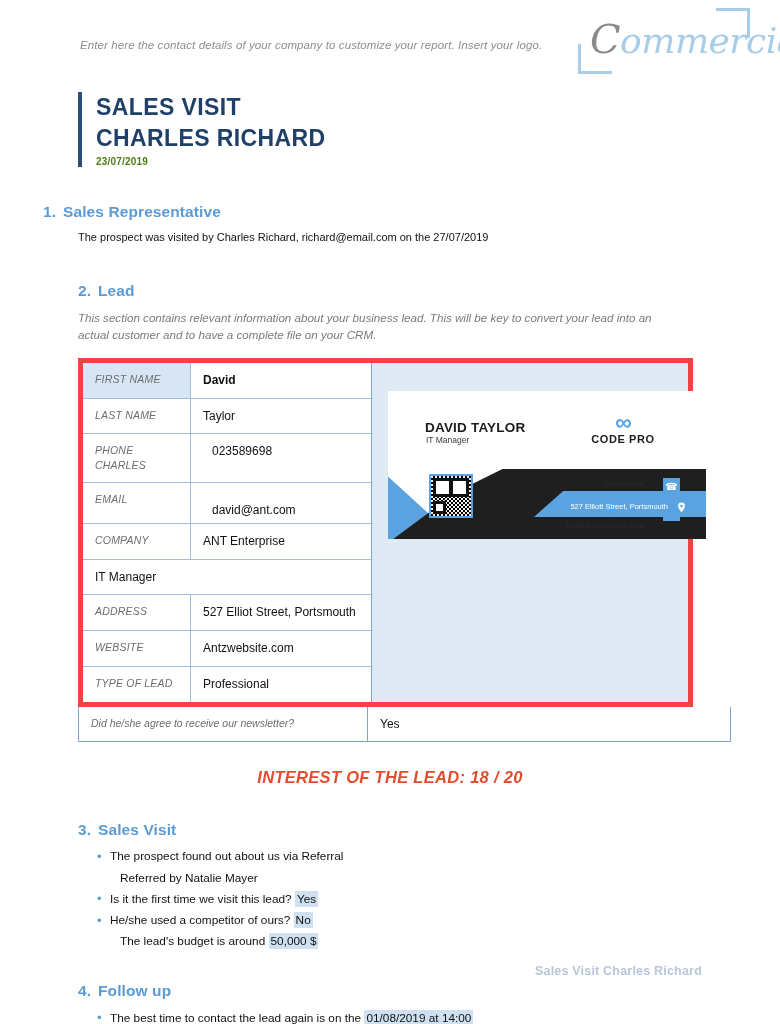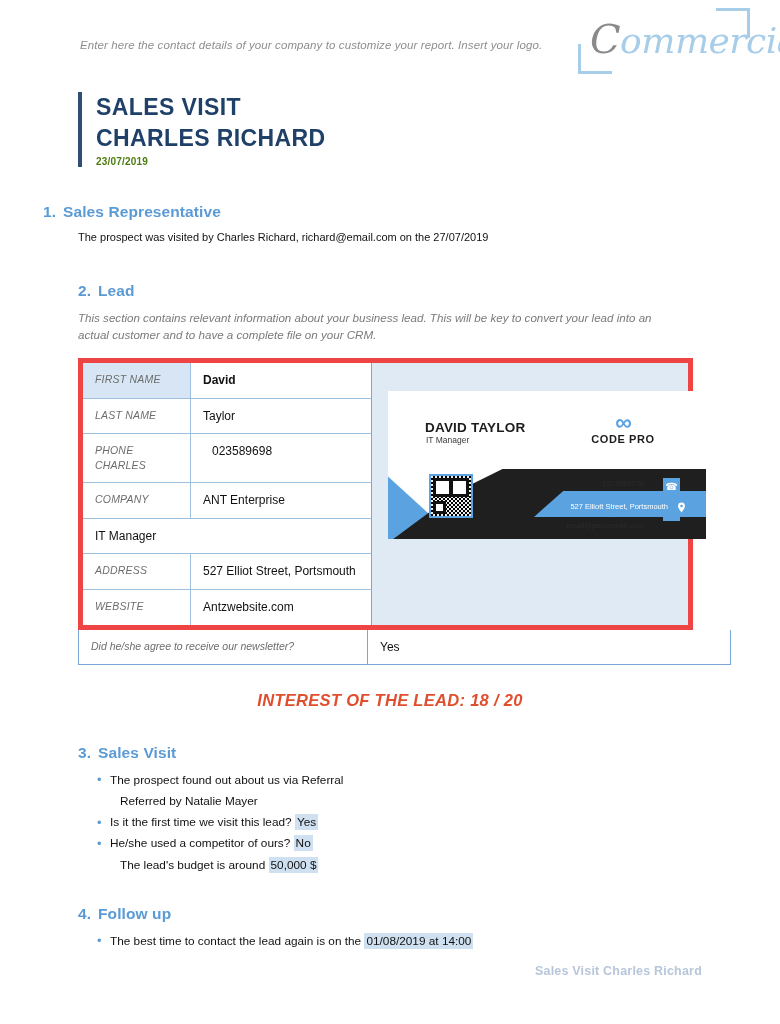--- a/index.html
+++ b/index.html
@@ -392,40 +392,48 @@
       <div class="lrow">
         <div class="lbl">LAST NAME</div>
         <div class="val">Taylor</div>
       </div>
 
       <div class="lrow h2">
         <div class="lbl"><span>PHONE</span><br><span>CHARLES</span></div>
         <div class="val" style="align-items:flex-start">023589698</div>
       </div>
 
+      <div class="lrow h2">
+        <div class="lbl">EMAIL</div>
+        <div class="val low">david@ant.com</div>
+      </div>
 
       <div class="lrow">
         <div class="lbl">COMPANY</div>
         <div class="val">ANT Enterprise</div>
       </div>
 
       <div class="lrow">
         <div class="val">IT Manager</div>
       </div>
 
       <div class="lrow">
         <div class="lbl">ADDRESS</div>
         <div class="val">527 Elliot Street, Portsmouth</div>
       </div>
 
       <div class="lrow">
         <div class="lbl">WEBSITE</div>
         <div class="val">Antzwebsite.com</div>
       </div>
 
+      <div class="lrow">
+        <div class="lbl">TYPE OF LEAD</div>
+        <div class="val">Professional</div>
+      </div>
     </div>
 
     <div class="lead-right">
       <div class="card-outer">
 
         <div class="diag-blue"></div>
         <div class="diag-black"></div>
 
         <div class="card-name">DAVID TAYLOR</div>
         <div class="card-role">IT Manager</div>

